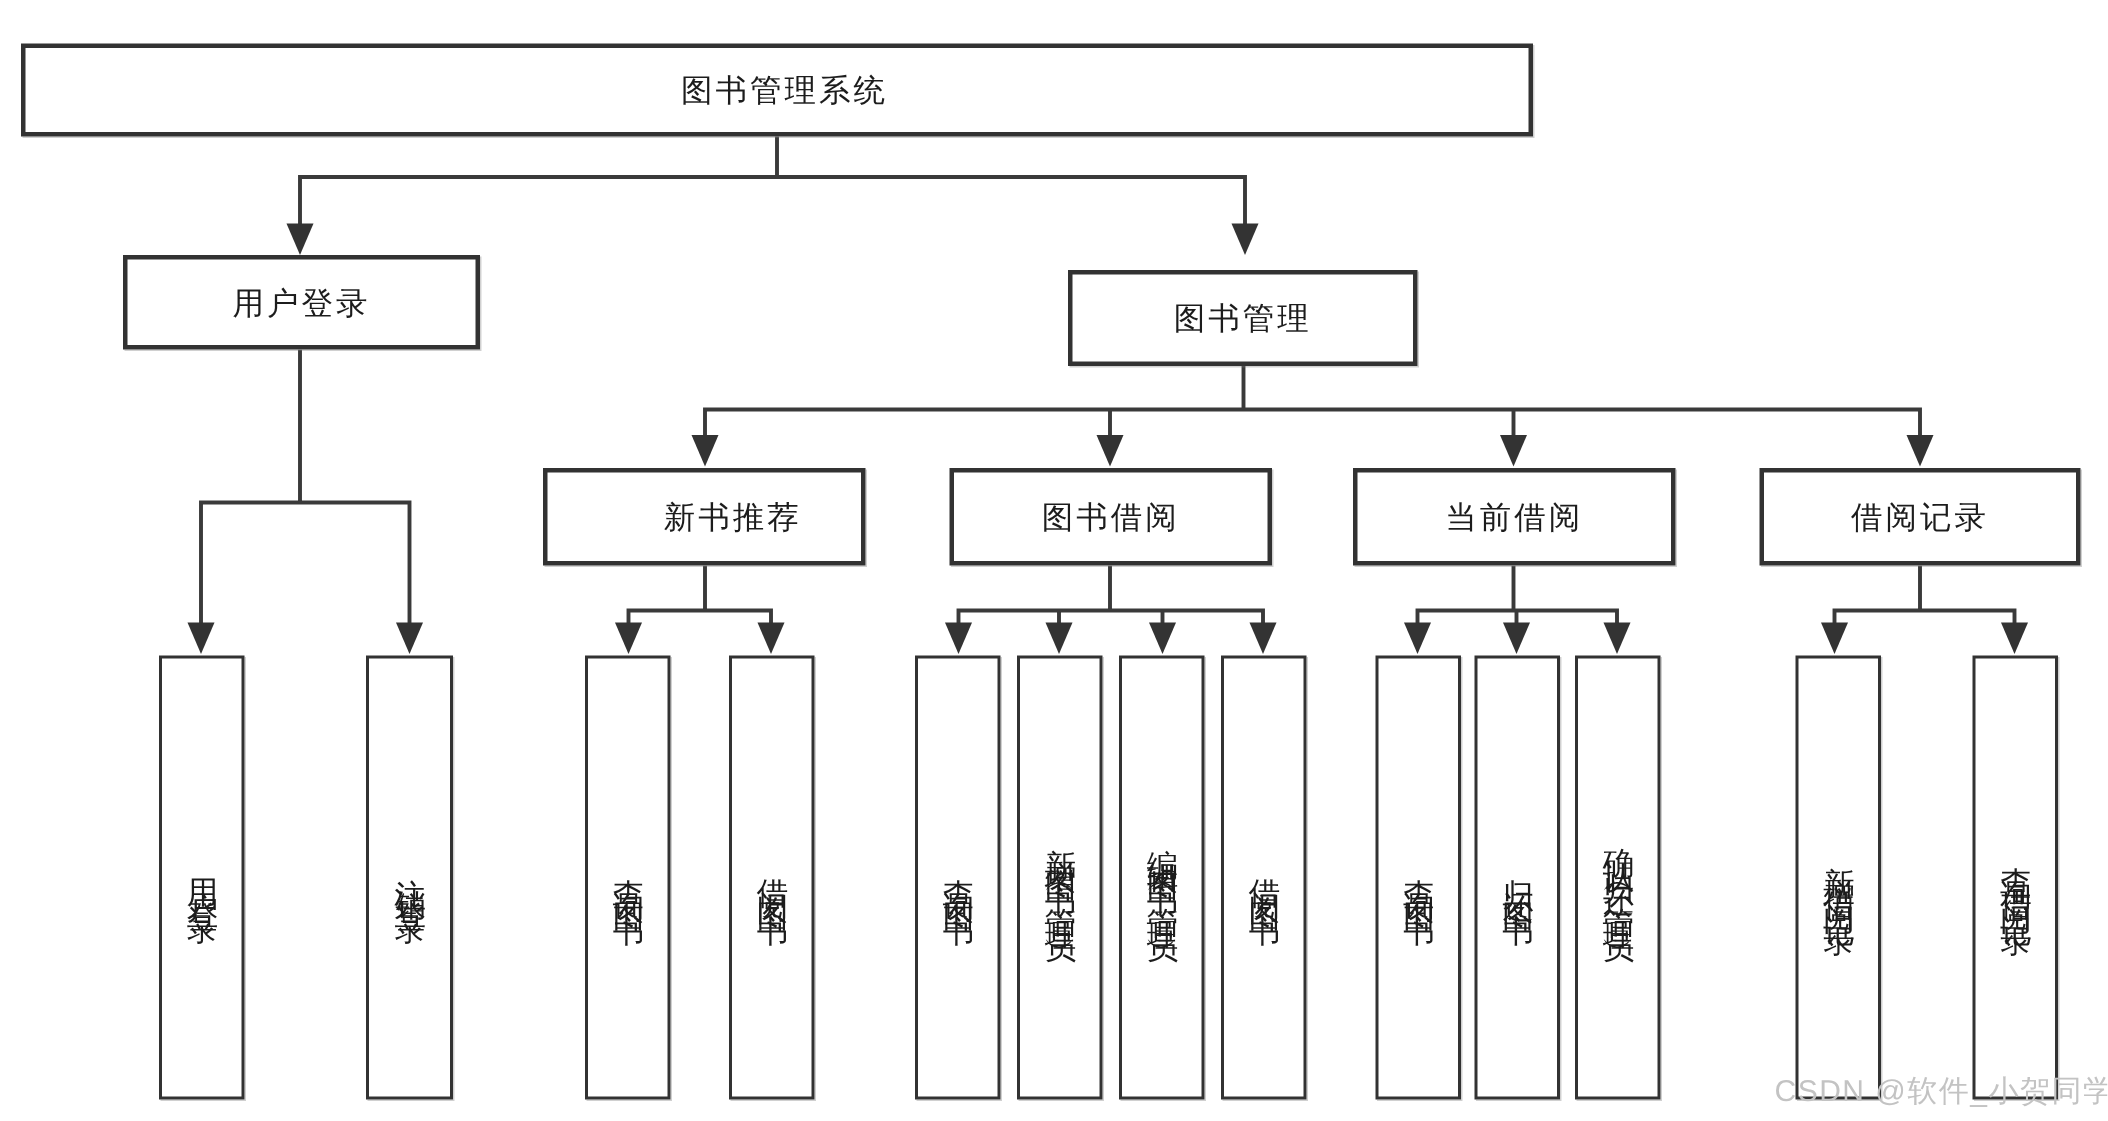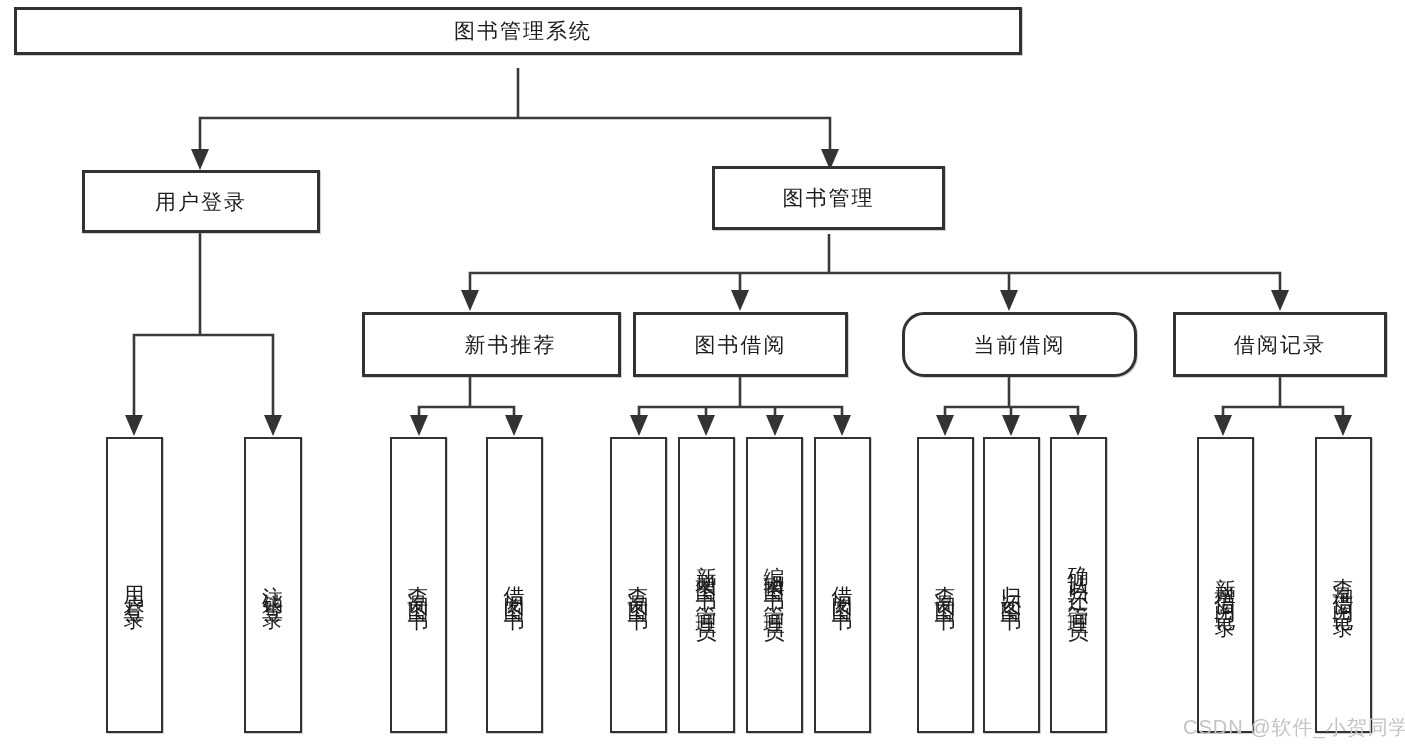--- a/index.html
+++ b/index.html
@@ -87,38 +87,38 @@
 
       <polygon points="936,415 954,415 945,436"></polygon>
       <polygon points="1002,415 1020,415 1011,436"></polygon>
       <polygon points="1069,415 1087,415 1078,436"></polygon>
 
       <polygon points="1214,415 1232,415 1223,436"></polygon>
       <polygon points="1334,415 1352,415 1343,436"></polygon>
     </g>
   </svg>
 
-  <div class="node" style="left:14px;top:7px;width:1008px;height:48px;padding-left:10px;">
+  <div class="node" style="left:14px;top:29px;width:1008px;height:62px;padding-left:10px;">
     <span>图书管理系统</span>
   </div>
 
   <div class="node" style="left:82px;top:170px;width:238px;height:63px;">
     <span>用户登录</span>
   </div>
-  <div class="node" style="left:712px;top:166px;width:233px;height:64px;">
+  <div class="node" style="left:712px;top:180px;width:233px;height:64px;">
     <span>图书管理</span>
   </div>
 
-  <div class="node" style="left:362px;top:312px;width:259px;height:65px;padding-left:38px;">
+  <div class="node" style="left:362px;top:312px;width:215px;height:65px;padding-left:38px;">
     <span>新书推荐</span>
   </div>
   <div class="node" style="left:633px;top:312px;width:215px;height:65px;text-align:center;">
     <span>图书借阅</span>
   </div>
-  <div class="node" style="left:902px;top:312px;width:235px;height:65px;border-radius:22px;">
+  <div class="node" style="left:902px;top:312px;width:215px;height:65px;">
     <span>当前借阅</span>
   </div>
   <div class="node" style="left:1173px;top:312px;width:214px;height:65px;">
     <span>借阅记录</span>
   </div>
 
   <div class="node leaf" style="left:106px;top:437px;width:57px;height:296px;">
     <span>用户登录</span>
   </div>
   <div class="node leaf" style="left:244px;top:437px;width:58px;height:296px;">

